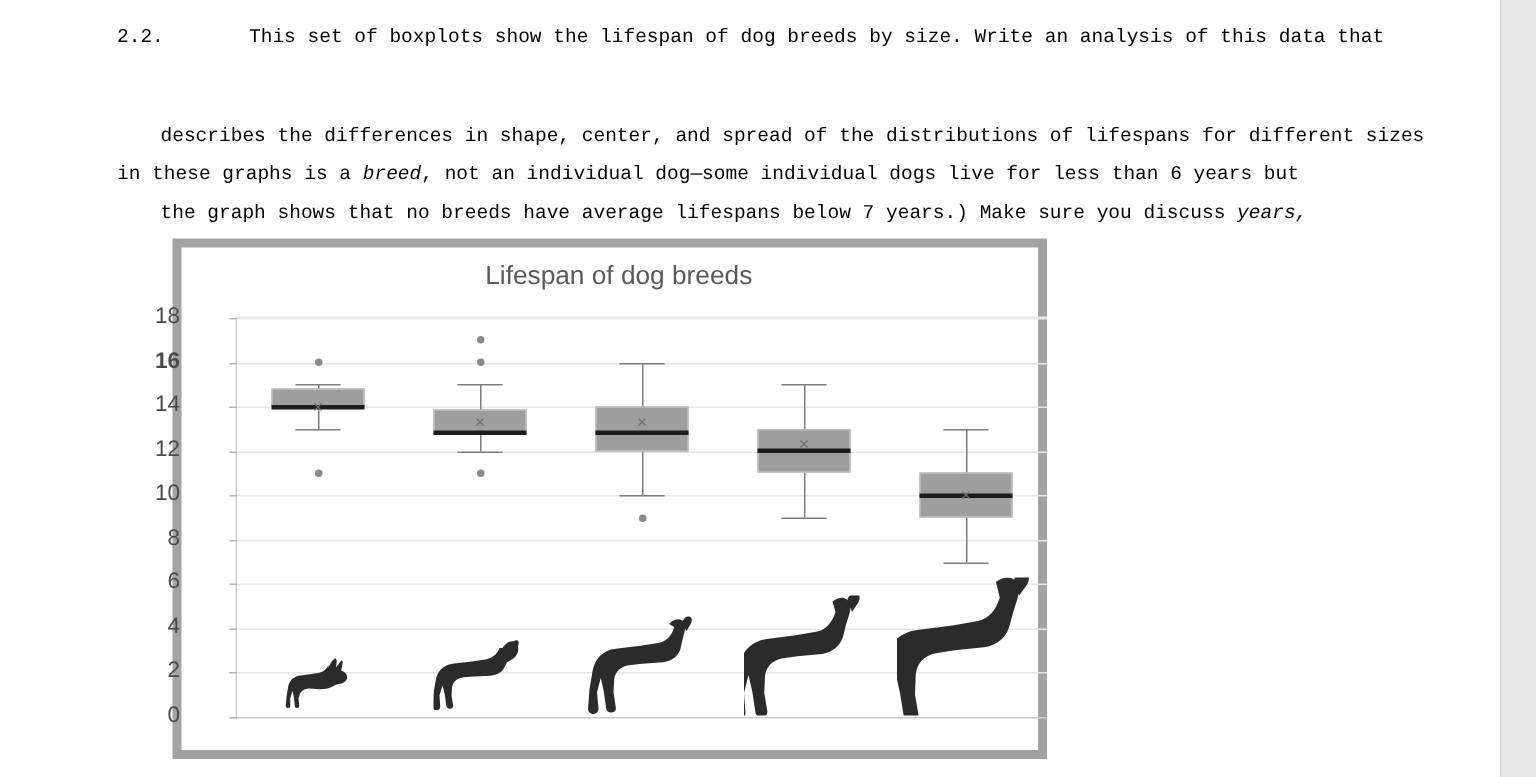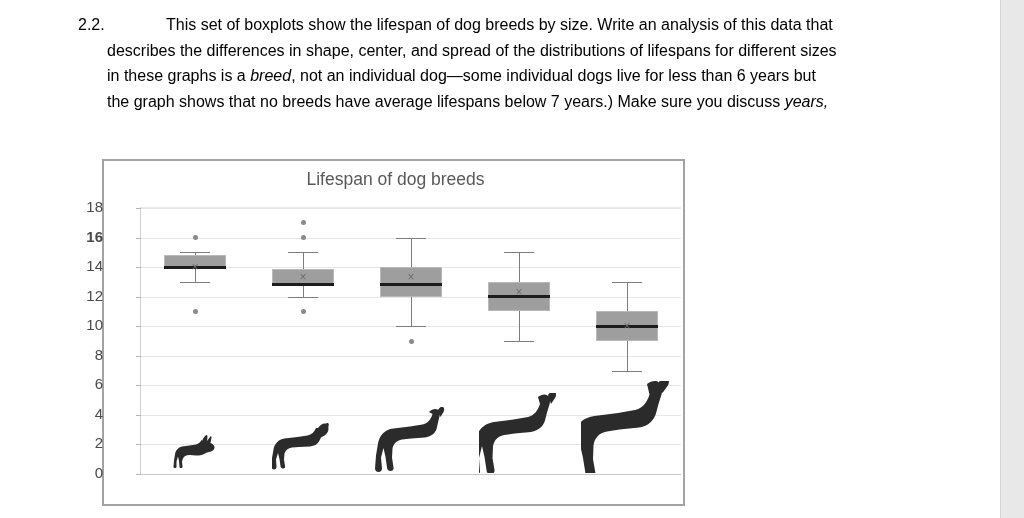--- a/index.html
+++ b/index.html
@@ -28,52 +28,53 @@
     background: #e8e8e8;
     border-left: 1px solid #d6d6d6;
   }
 
   
   .question {
     position: absolute;
     left: 78px;
     top: 12px;
     width: 880px;
-    font-size: 16px;
+    font-size: 13px;
     line-height: 25.6px;
     color: #000000;
-    font-family: Liberation Sans, sans-serif;
+    font-family: Liberation Mono, monospace;
   }
   .q-number {
     display: inline-block;
     width: 88px;
     vertical-align: top;
   }
   .q-body {
     display: inline;
     text-indent: 0;
   }
   .q-para {
     margin: 0;
     text-indent: 0;
   }
   .q-hang {
     padding-left: 29px;
     text-indent: -29px;
+    margin-top: 40px;
   }
   em.it { font-style: italic; }
 
   
   #chart-frame {
     position: absolute;
-    left: 102px;
+    left: 115px;
     top: 159px;
     width: 583px;
     height: 347px;
-    border: 2px solid #a3a3a3;
+    border: 6px solid #a3a3a3;
     background: #ffffff;
     box-sizing: border-box;
   }
   #chart-title {
     position: absolute;
     left: 0; top: 8px;
     width: 583px;
     text-align: center;
     font-size: 17.5px;
     color: #595959;
@@ -169,21 +170,21 @@
   .dog-svg { display: block; }
 </style>
 </head>
 <body>
 
 <div id="page">
 
   <div class="question">
     <p class="q-para"><span class="q-number">2.2.</span><span class="q-body">This set of boxplots show the lifespan of dog breeds by size. Write an analysis of this data that</span></p>
     <p class="q-para q-hang" style="padding-left:0;text-indent:0;margin-left:29px;">describes the differences in shape, center, and spread of the distributions of lifespans for different sizes</p>
-    <p class="q-para" style="margin-left:29px;"><span>in these graphs is a </span><em class="it">breed</em><span>, not an individual dog—some individual dogs live for less than 6 years but</span></p>
+    <p class="q-para" style=""><span>in these graphs is a </span><em class="it">breed</em><span>, not an individual dog—some individual dogs live for less than 6 years but</span></p>
     <p class="q-para" style="margin-left:29px;"><span>the graph shows that no breeds have average lifespans below 7 years.) Make sure you discuss </span><em class="it">years,</em></p>
   </div>
 
   <div id="chart-frame">
     <div id="chart-title">Lifespan of dog breeds</div>
 
     <div id="plot">
 
       <div id="gridlines">
           <div class="axis-baseline" style="top: 266px;"></div>

